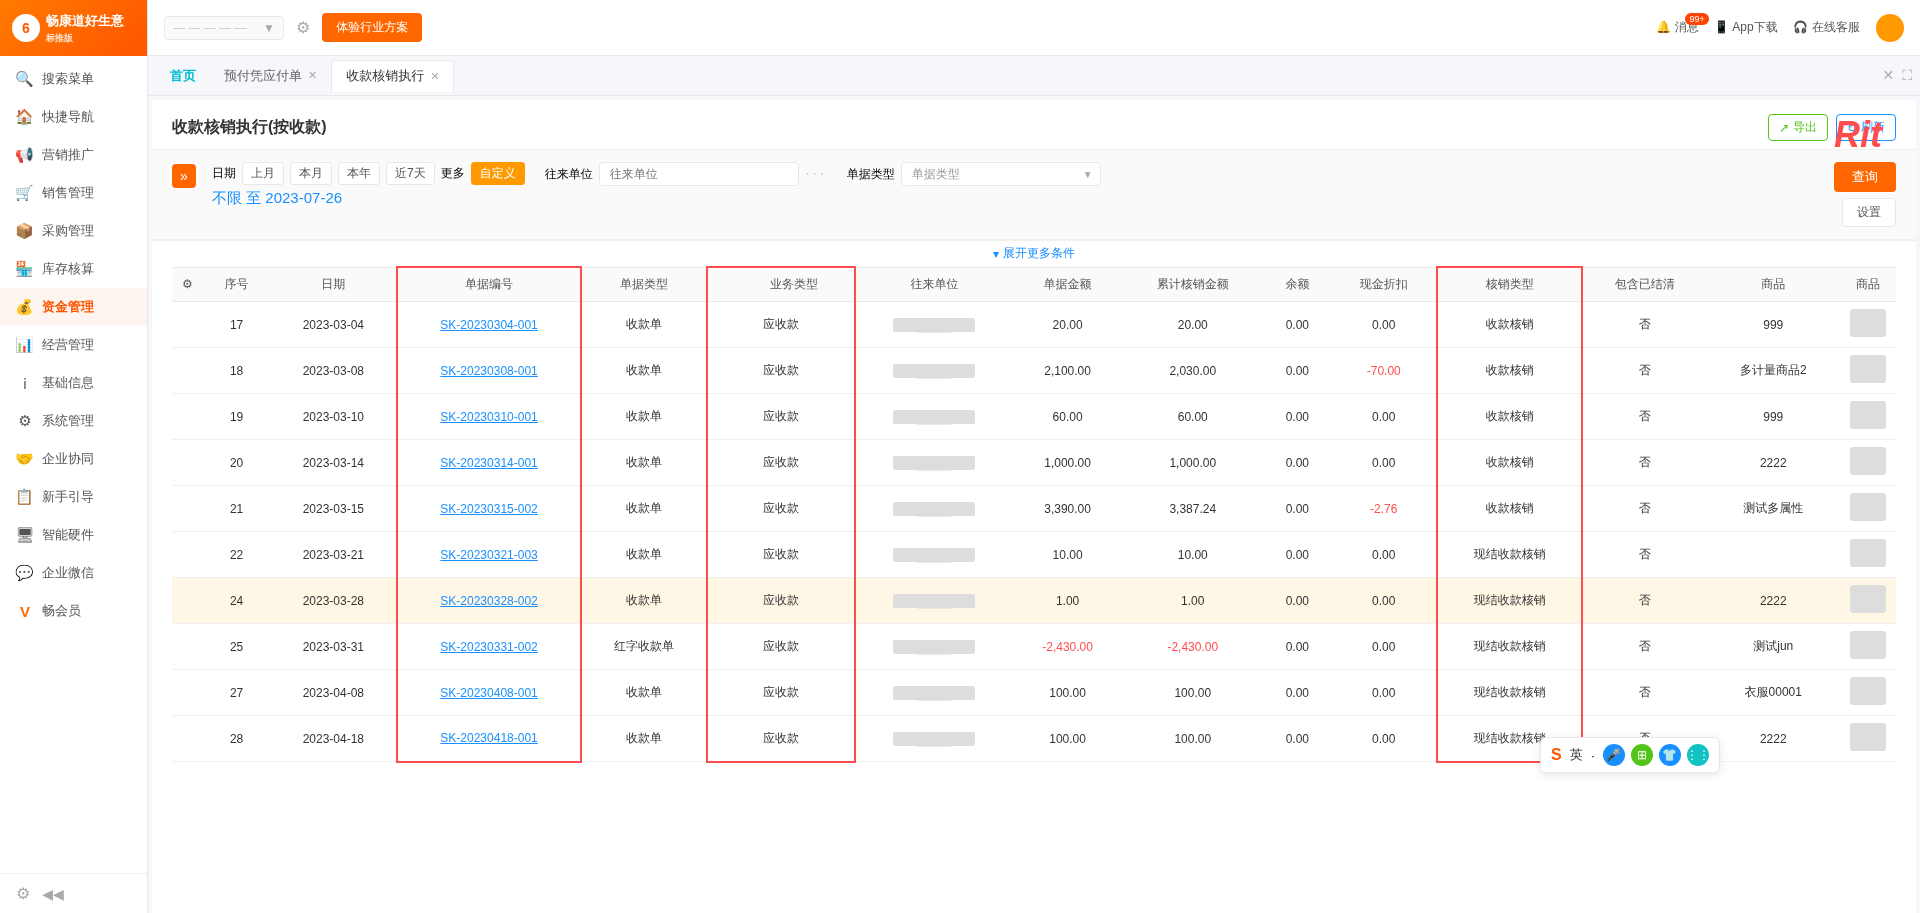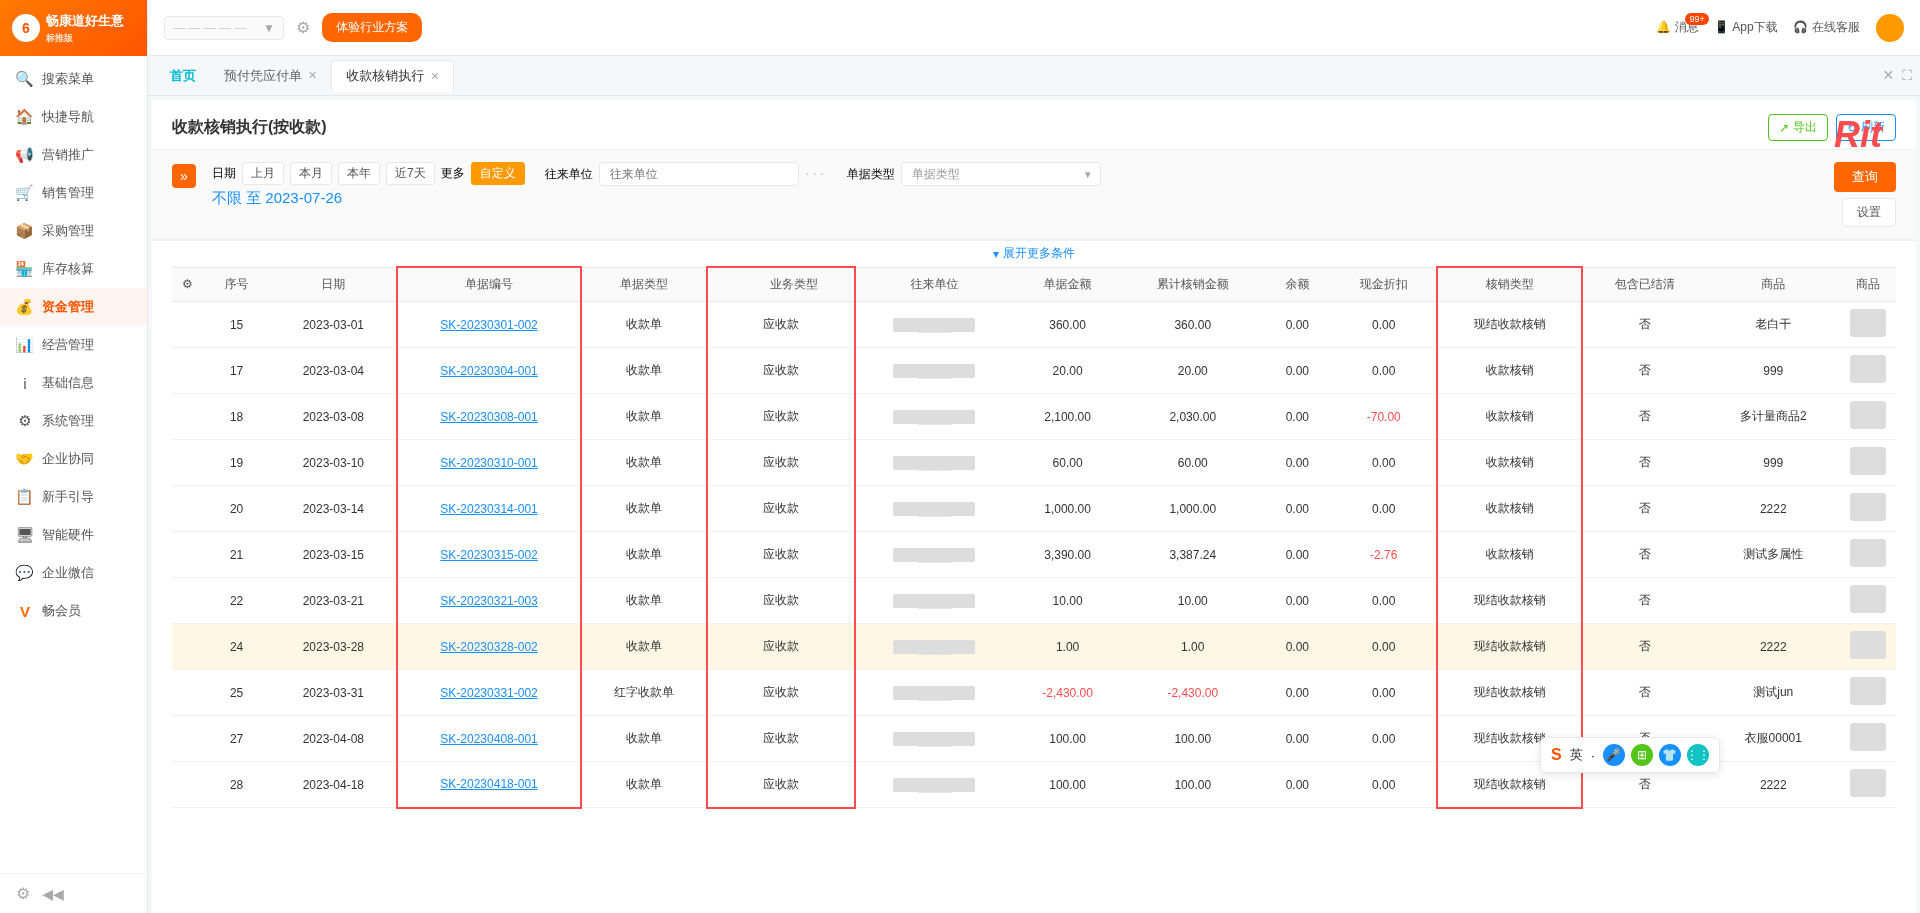--- a/index.html
+++ b/index.html
@@ -87,21 +87,21 @@
       color: #999;
       font-size: 12px;
       min-width: 120px;
       background: #fafafa;
     }
     .header-gear { color: #aaa; font-size: 16px; cursor: pointer; }
     .header-btn-orange {
       background: #ff6600;
       color: white;
       border: none;
-      border-radius: 10px;
+      border-radius: 4px;
       padding: 6px 14px;
       font-size: 12px;
       cursor: pointer;
     }
     .header-spacer { flex: 1; }
     .header-right { display: flex; align-items: center; gap: 16px; color: #555; font-size: 12px; }
     .header-msg { position: relative; }
     .badge {
       position: absolute;
       top: -6px;
@@ -524,37 +524,20 @@
               <th>累计核销金额</th>
               <th>余额</th>
               <th>现金折扣</th>
               <th class="col-cancel-top">核销类型</th>
               <th>包含已结清</th>
               <th>商品</th>
               <th>商品</th>
             </tr>
           </thead>
           <tbody id="table-body">
-          <tr>
-    <td></td>
-    <td>15</td>
-    <td>2023-03-01</td>
-    <td class="col-order"><a class="link-text" href="#">SK-20230301-002</a></td>
-    <td>收款单</td>
-    <td class="col-biz">应收款</td>
-    <td><span style="background:#ddd;color:#ddd;border-radius:2px;padding:0 24px;">████</span></td>
-    <td class="">360.00</td>
-    <td class="">360.00</td>
-    <td>0.00</td>
-    <td class="">0.00</td>
-    <td class="col-cancel">现结收款核销</td>
-    <td>否</td>
-    <td>老白干</td>
-    <td style="width:40px;"><div style="width:36px;height:28px;background:#ddd;border-radius:3px;display:inline-block;"></div></td>
-  </tr>
               <tr>
     <td></td>
     <td>17</td>
     <td>2023-03-04</td>
     <td class="col-order"><a class="link-text" href="#">SK-20230304-001</a></td>
     <td>收款单</td>
     <td class="col-biz">应收款</td>
     <td><span style="background:#ddd;color:#ddd;border-radius:2px;padding:0 24px;">████</span></td>
     <td class="">20.00</td>
     <td class="">20.00</td>

